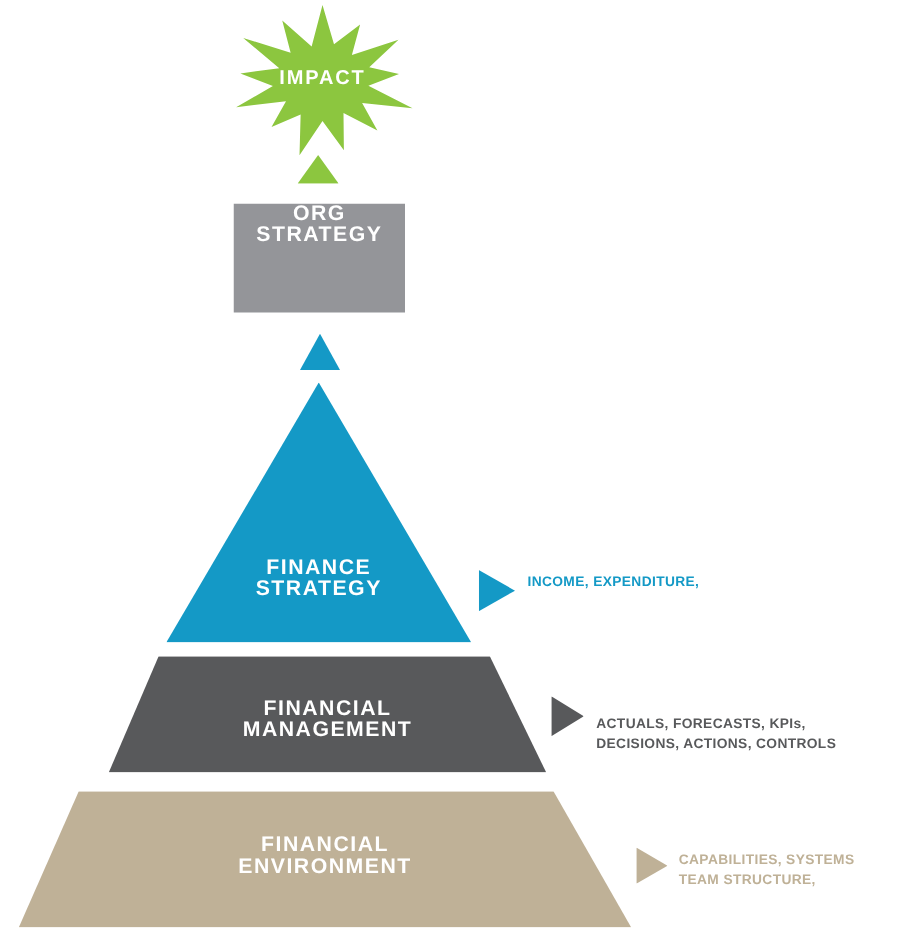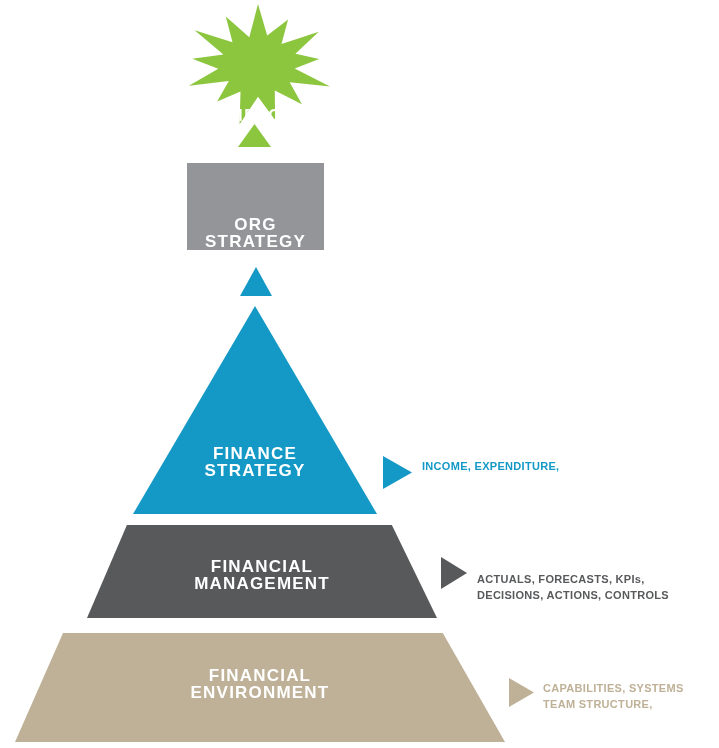--- a/index.html
+++ b/index.html
@@ -29,28 +29,28 @@
     color: #ffffff;
     font-weight: bold;
     font-size: 17px;
     line-height: 16.5px;
     letter-spacing: 1.2px;
     text-align: center;
     width: 100%;
   }
   .impact-label-box {
     display: flex;
-    align-items: flex-end;
+    align-items: center;
     justify-content: center;
   }
   .impact-label-box .shape-label { font-size: 16px; letter-spacing: 1.5px; }
 
   .org-box {
     display: flex;
-    align-items: flex-end;
+    align-items: flex-start;
     justify-content: center;
   }
 
   .annotation {
     font-weight: bold;
     font-size: 11px;
     line-height: 15.5px;
     letter-spacing: 0.3px;
     white-space: nowrap;
   }

